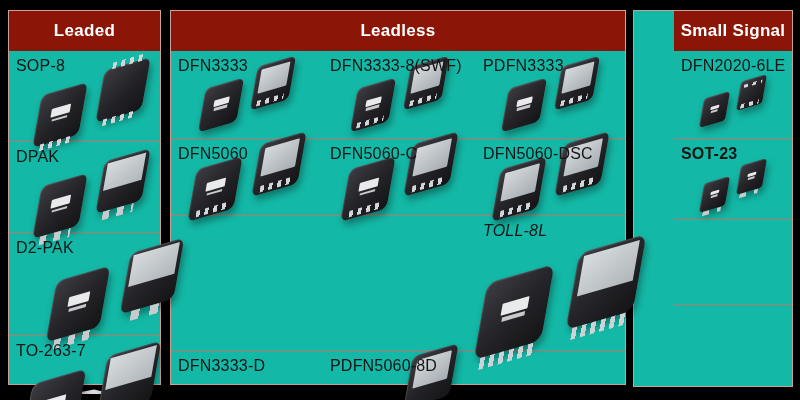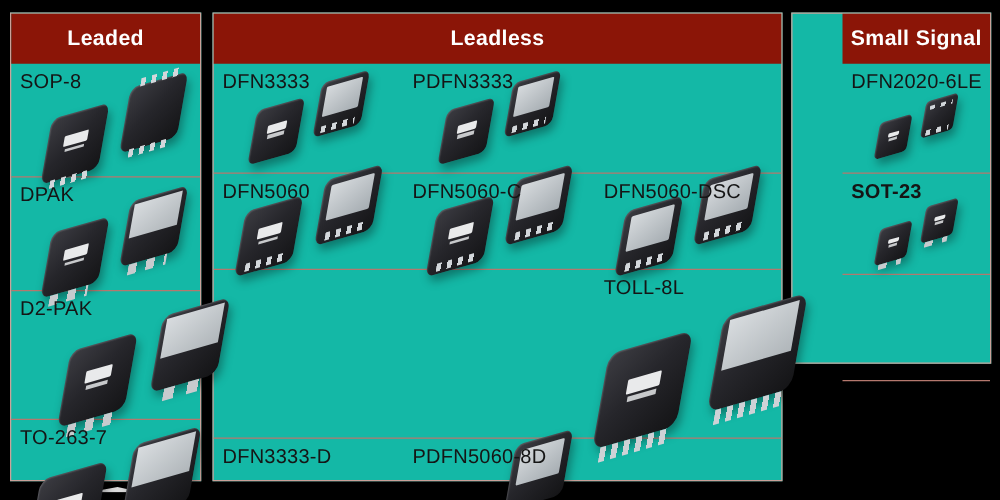--- a/index.html
+++ b/index.html
@@ -9,21 +9,21 @@
   }
   *{margin:0;padding:0;box-sizing:border-box;}
   html,body{background:#000;}
   #stage{
     position:relative;width:800px;height:400px;background:#000;
     font-family:"Liberation Sans",sans-serif;overflow:hidden;
   }
   .panel{position:absolute;background:#14b8a6;border:1px solid var(--border);display:flex;flex-direction:column;}
   #panel-leaded{left:8px;top:10px;width:153px;height:375px;}
   #panel-leadless{left:170px;top:10px;width:456px;height:375px;}
-  #panel-small{left:633px;top:10px;width:160px;height:281px;padding-left:40px;}
+  #panel-small{left:633px;top:10px;width:160px;height:377px;padding-left:40px;}
   .panel-header{
     flex:0 0 40px;background:var(--red);color:#fff;
     display:flex;align-items:center;justify-content:center;
     font-size:17px;font-weight:bold;letter-spacing:.3px;
   }
   .row{position:relative;border-top:1px solid var(--div);
     display:flex;align-items:center;justify-content:center;padding-top:14px;}
   .row.first{border-top:none;}
   .row.fill{flex:1 1 auto;}
   .mrow{position:relative;border-top:1px solid var(--div);
@@ -155,20 +155,33 @@
           <div class="chip chip-a">
             <i class="mark"></i>
           </div>
           <div class="chip chip-b">
             <i class="xpad"></i>
             <i class="pins pins-in"></i>
           </div>
         </div>
       </div>
       <div class="cell">
+        <span class="lbl">DFN3333-8(SWF)</span>
+        <div class="pkg sz-s">
+          <div class="chip chip-a">
+            <i class="mark"></i>
+            <i class="pins pins-in"></i>
+          </div>
+          <div class="chip chip-b">
+            <i class="xpad"></i>
+            <i class="pins pins-in"></i>
+          </div>
+        </div>
+      </div>
+      <div class="cell">
         <span class="lbl">PDFN3333</span>
         <div class="pkg sz-s">
           <div class="chip chip-a">
             <i class="mark"></i>
           </div>
           <div class="chip chip-b">
             <i class="xpad"></i>
             <i class="pins pins-in"></i>
           </div>
         </div>
@@ -210,21 +223,21 @@
             <i class="pins pins-in"></i>
           </div>
           <div class="chip chip-b">
             <i class="xpad"></i>
             <i class="pins pins-in"></i>
           </div>
         </div>
       </div>
     </div>
 
-    <div class="mrow" style="flex:0 0 93px;">
+    <div class="mrow" style="flex:0 0 93px;font-style:italic;">
       <div class="cell"></div>
       <div class="cell"></div>
       <div class="cell">
         <span class="lbl">TOLL-8L</span>
         <div class="pkg sz-xl pkg-toll">
           <div class="chip chip-a">
             <i class="mark"></i>
             <i class="legs legs-8"></i>
           </div>
           <div class="chip chip-b">

